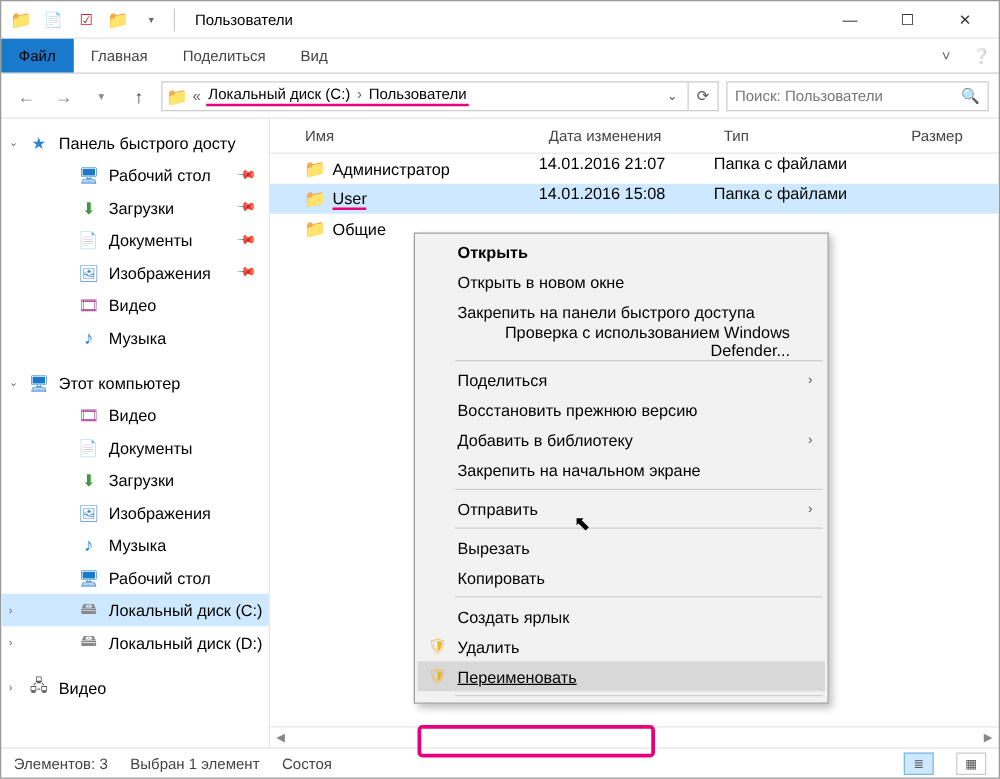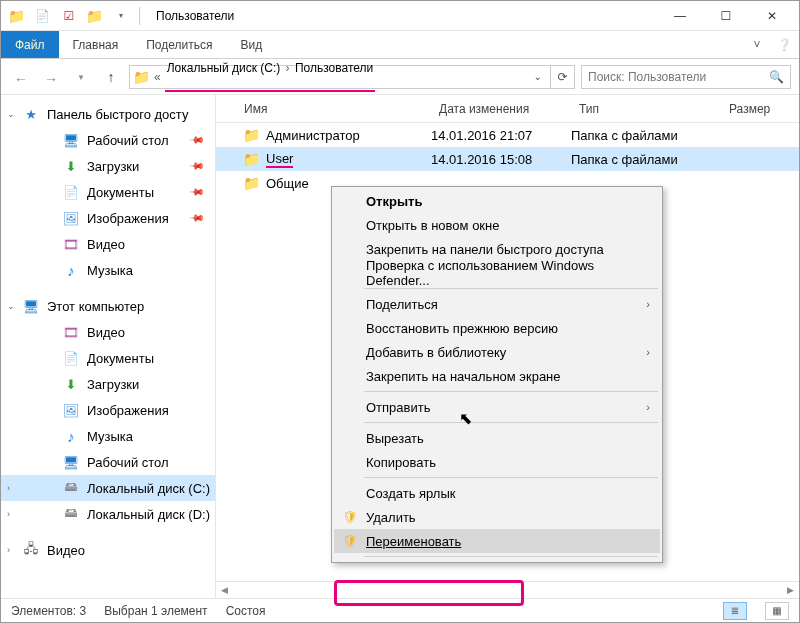--- a/index.html
+++ b/index.html
@@ -10,60 +10,60 @@
   .titlebar { height:30px; display:flex; align-items:center; padding:0 4px; border-bottom:1px solid #e5e5e5; }
   .titlebar .qat { display:flex; gap:2px; align-items:center; }
   .titlebar .qat-btn { width:24px; height:22px; display:flex; align-items:center; justify-content:center; font-size:12px; }
   .titlebar .title { margin-left:12px; font-size:12px; color:#000; }
   .titlebar .spacer { flex:1; }
   .titlebar .winbtn { width:46px; height:30px; display:flex; align-items:center; justify-content:center; font-size:12px; color:#333; }
 
   
   .ribbon { height:28px; display:flex; align-items:stretch; border-bottom:1px solid #d0d0d0; font-size:12px; }
   .ribbon .tab { padding:0 14px; display:flex; align-items:center; color:#444; }
-  .ribbon .tab.file { background:#1979ca; color:#fef9c3; }
+  .ribbon .tab.file { background:#1979ca; color:#000000; }
   .ribbon .spacer { flex:1; }
   .ribbon .help { width:28px; display:flex; align-items:center; justify-content:center; color:#1979ca; }
   .ribbon .expand { width:28px; display:flex; align-items:center; justify-content:center; color:#666; }
 
   
   .addr-row { height:36px; display:flex; align-items:center; padding:0 8px; gap:6px; border-bottom:1px solid #e5e5e5; }
   .nav-btn { width:24px; height:24px; display:flex; align-items:center; justify-content:center; color:#888; font-size:14px; }
   .nav-btn.enabled { color:#333; }
   .addr-box { flex:1; height:24px; border:1px solid #ccc; display:flex; align-items:center; padding:0 4px; font-size:12px; gap:4px; }
   .addr-box .crumb { color:#000; padding:0 2px; }
   .addr-box .sep { color:#666; }
-  .addr-box .underline { border-bottom:2px solid #e6007e; padding-bottom:15px; }
+  .addr-box .underline { border-bottom:2px solid #e6007e; padding-bottom:1px; }
   .addr-box .spc { flex:1; }
   .addr-box .dd { color:#555; font-size:10px; padding:0 4px;}
   .refresh { width:24px; height:24px; border:1px solid #ccc; border-left:none; display:flex; align-items:center; justify-content:center; color:#555; font-size:12px; }
   .search-box { width:210px; height:24px; border:1px solid #ccc; display:flex; align-items:center; padding:0 6px; font-size:12px; color:#777; gap:6px; }
 
   
   .main { flex:1; display:flex; min-height:0; }
   .nav { width:215px; border-right:1px solid #e5e5e5; overflow:hidden; padding-top:6px; font-size:13px; }
   .nav .item { height:26px; display:flex; align-items:center; padding-left:22px; gap:8px; position:relative; }
   .nav .item.sub { padding-left:62px; }
   .nav .item .pin { position:absolute; right:12px; color:#7a7a7a; font-size:10px; transform:rotate(45deg); }
   .nav .item.selected { background:#cde8ff; }
   .nav .group-gap { height:10px; }
   .nav .exp { position:absolute; left:6px; font-size:9px; color:#666; }
 
   .content { flex:1; display:flex; flex-direction:column; min-width:0; }
   .cols { height:28px; display:flex; align-items:center; border-bottom:1px solid #e8e8e8; font-size:12px; color:#444; }
   .cols div { padding:0 8px; }
   .c-name{ width:215px; padding-left:28px !important;} .c-date{ width:140px;} .c-type{ width:150px;} .c-size{ flex:1;}
   .rows { flex:1; position:relative; overflow:hidden; }
-  .row { height:24px; display:flex; align-items:center; font-size:13px; }
+  .row { height:24px; display:flex; font-size:13px; }
   .row.sel { background:#cde8ff; }
   .row .c-name { display:flex; align-items:center; gap:6px; }
 
   
   .menu { position:absolute; left:330px; top:185px; width:332px; background:#f2f2f2; border:1px solid #a0a0a0; box-shadow:3px 3px 6px rgba(0,0,0,.25); font-size:13px; padding:2px; }
-  .menu .mi { height:24px; display:flex; align-items:center; padding:0 28px 0 32px; position:relative; }
+  .menu .mi { height:24px; display:flex; align-items:center; padding:0 28px 0 32px; position:relative;text-align:right; }
   .menu .mi .arrow { position:absolute; right:10px; color:#555; font-size:11px; }
   .menu .mi .shield { position:absolute; left:8px; font-size:12px; }
   .menu .mi.bold { font-weight:600; }
   .menu .sepline { height:1px; background:#cfcfcf; margin:3px 2px 3px 30px; }
   .menu .hl { position:absolute; border:3px solid #e6007e; border-radius:4px; pointer-events:none; }
 
   
   .status { height:24px; border-top:1px solid #e5e5e5; display:flex; align-items:center; font-size:12px; color:#444; padding:0 10px; gap:18px; }
   .status .spacer{ flex:1; }
   .status .view-btn { width:24px; height:18px; border:1px solid #ccc; display:flex; align-items:center; justify-content:center; font-size:10px; color:#555;}

